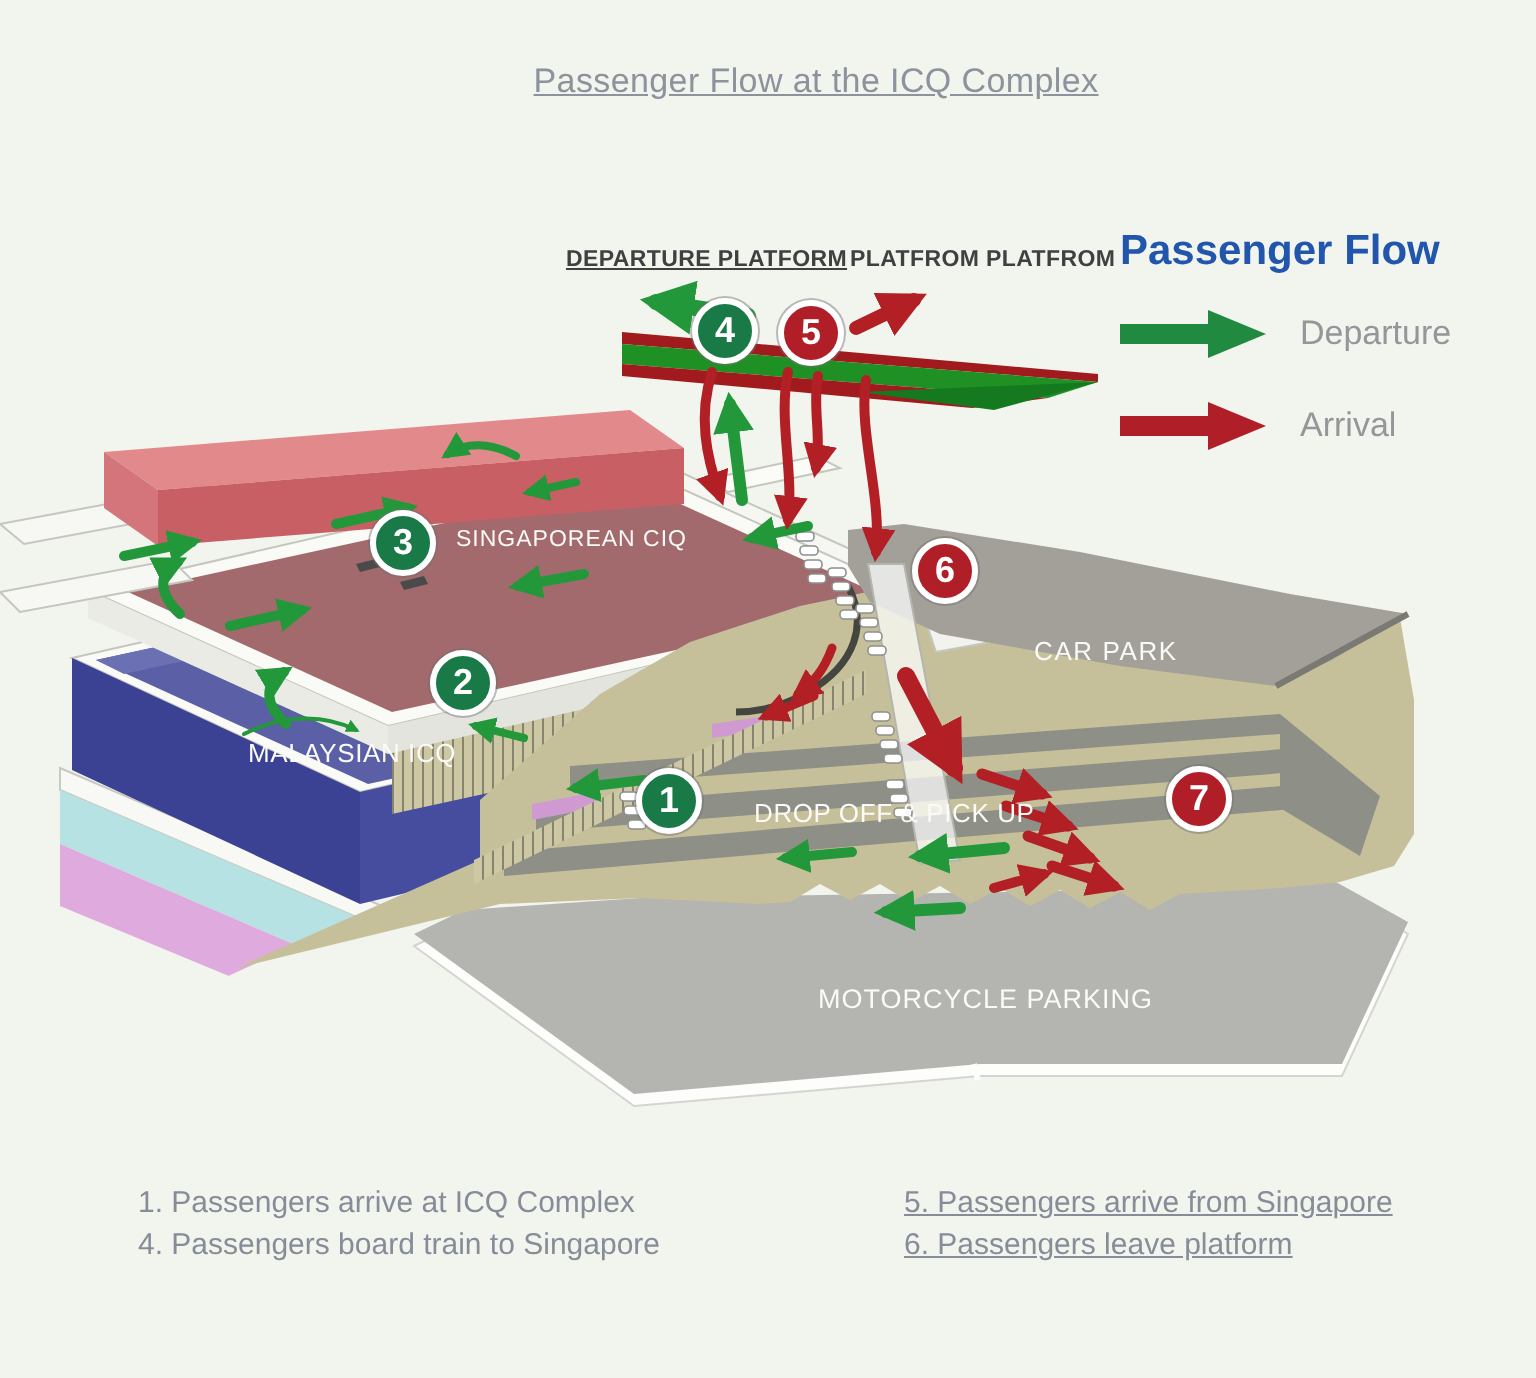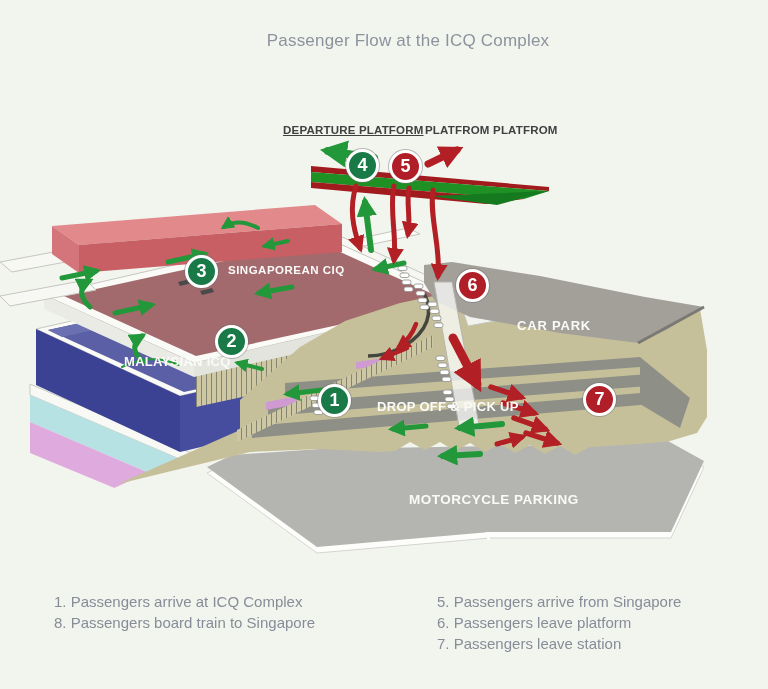--- a/index.html
+++ b/index.html
@@ -1,41 +1,41 @@
 <!DOCTYPE html>
 <html><head>
 <meta charset="utf-8">
 <style>
   html,body{margin:0;padding:0;}
   body{font-family:"Liberation Sans",sans-serif;background:#f2f4ee;}
   .stage{position:relative;width:768px;height:689px;background:#f2f4ee;overflow:hidden;}
   .art{position:absolute;left:0;top:0;}
   .overlay{position:absolute;white-space:nowrap;}
-  .title{left:248px;top:31px;width:320px;text-align:center;font-size:17px;color:#8d939d;letter-spacing:.2px;}
+  .title{left:248px;top:31px;width:320px;text-align:center;font-size:17px;color:#8d939d;letter-spacing:.2px;text-decoration:underline;}
   .plat-label{font-size:11.5px;font-weight:bold;color:#3f4040;letter-spacing:.2px;}
   .lbl-dep{left:283px;top:124px;text-decoration:underline;}
   .lbl-arr{left:425px;top:124px;}
-  .area-label{color:#fafaf8;font-weight:bold;}
+  .area-label{color:#fafaf8;font-weight:normal;}
   .lbl-ciq{left:228px;top:264px;font-size:11.5px;letter-spacing:.5px;}
-  .lbl-micq{left:124px;top:354px;font-size:13px;letter-spacing:.3px;}
+  .lbl-micq{left:124px;top:369px;font-size:13px;letter-spacing:.3px;}
   .lbl-carpark{left:517px;top:318px;font-size:13px;letter-spacing:.8px;}
   .lbl-dropoff{left:377px;top:399px;font-size:13px;letter-spacing:.3px;}
   .lbl-moto{left:409px;top:492px;font-size:13.5px;letter-spacing:.5px;}
   .legend{left:560px;top:114px;width:205px;}
   .legend-title{font-size:21px;font-weight:bold;color:#2156ac;margin-bottom:16px;}
   .legend-row{display:flex;align-items:center;margin-bottom:20px;}
   .legend-row .lab{margin-left:16px;font-size:17px;color:#94969a;}
   .marker{position:absolute;width:27px;height:27px;border:3px solid #fff;border-radius:50%;
           box-shadow:0 0 0 1px rgba(110,110,110,.45);display:flex;align-items:center;justify-content:center;
           color:#fff;font-size:18px;font-weight:bold;}
   .marker.green{background:#1a7a47;}
   .marker.red{background:#b01f27;}
-  .steps{font-size:15px;color:#878d98;line-height:21px;}
+  .steps{font-size:15px;color:#878d98;line-height:21px;margin-left:15px;}
   .steps-left{left:54px;top:591px;}
-  .steps-right{left:437px;top:591px;}
+  .steps-right{left:437px;top:591px;text-decoration:underline;}
 </style>
 </head>
 <body>
 
 <div class="stage">
 
   <svg class="art" width="768" height="689" viewBox="0 0 768 689">
     <defs>
       <pattern id="hatch" width="5" height="8" patternUnits="userSpaceOnUse">
         <rect width="5" height="8" fill="#cdc7a4"></rect>
@@ -193,20 +193,35 @@
       <path d="M 526,433 L 557,443" stroke-width="5.5" marker-end="url(#rh)"></path>
       <path d="M 497,444 L 522,437" stroke-width="5" marker-end="url(#rh)"></path>
     </g>
   </svg>
 
   <div class="overlay title">Passenger Flow at the ICQ Complex</div>
 
   <div class="overlay plat-label lbl-dep">DEPARTURE PLATFORM</div>
   <div class="overlay plat-label lbl-arr">PLATFROM PLATFROM</div>
 
+  <div class="overlay legend">
+    <div class="legend-title">Passenger Flow</div>
+    <div class="legend-row">
+      <svg width="74" height="26" viewBox="0 0 74 26">
+        <polygon points="0,8 44,8 44,1 73,13 44,25 44,18 0,18" fill="#218a41"></polygon>
+      </svg>
+      <span class="lab">Departure</span>
+    </div>
+    <div class="legend-row">
+      <svg width="74" height="26" viewBox="0 0 74 26">
+        <polygon points="0,8 44,8 44,1 73,13 44,25 44,18 0,18" fill="#b01f28"></polygon>
+      </svg>
+      <span class="lab">Arrival</span>
+    </div>
+  </div>
 
   <div class="overlay area-label lbl-ciq">SINGAPOREAN CIQ</div>
   <div class="overlay area-label lbl-micq">MALAYSIAN ICQ</div>
   <div class="overlay area-label lbl-carpark">CAR PARK</div>
   <div class="overlay area-label lbl-dropoff">DROP OFF &amp; PICK UP</div>
   <div class="overlay area-label lbl-moto">MOTORCYCLE PARKING</div>
 
   <div class="marker green" style="left:318px;top:384px;">
       <span>1</span>
     </div>
@@ -224,21 +239,20 @@
     </div>
   <div class="marker red" style="left:456px;top:269px;">
       <span>6</span>
     </div>
   <div class="marker red" style="left:583px;top:383px;">
       <span>7</span>
     </div>
 
   <div class="overlay steps steps-left">
     <div>1. Passengers arrive at ICQ Complex</div>
-    <div>8. Passengers board train to Singapore</div>
+    <div>4. Passengers board train to Singapore</div>
   </div>
   <div class="overlay steps steps-right">
     <div>5. Passengers arrive from Singapore</div>
     <div>6. Passengers leave platform</div>
-    <div>7. Passengers leave station</div>
   </div>
 
 </div>
 
 </body></html>

